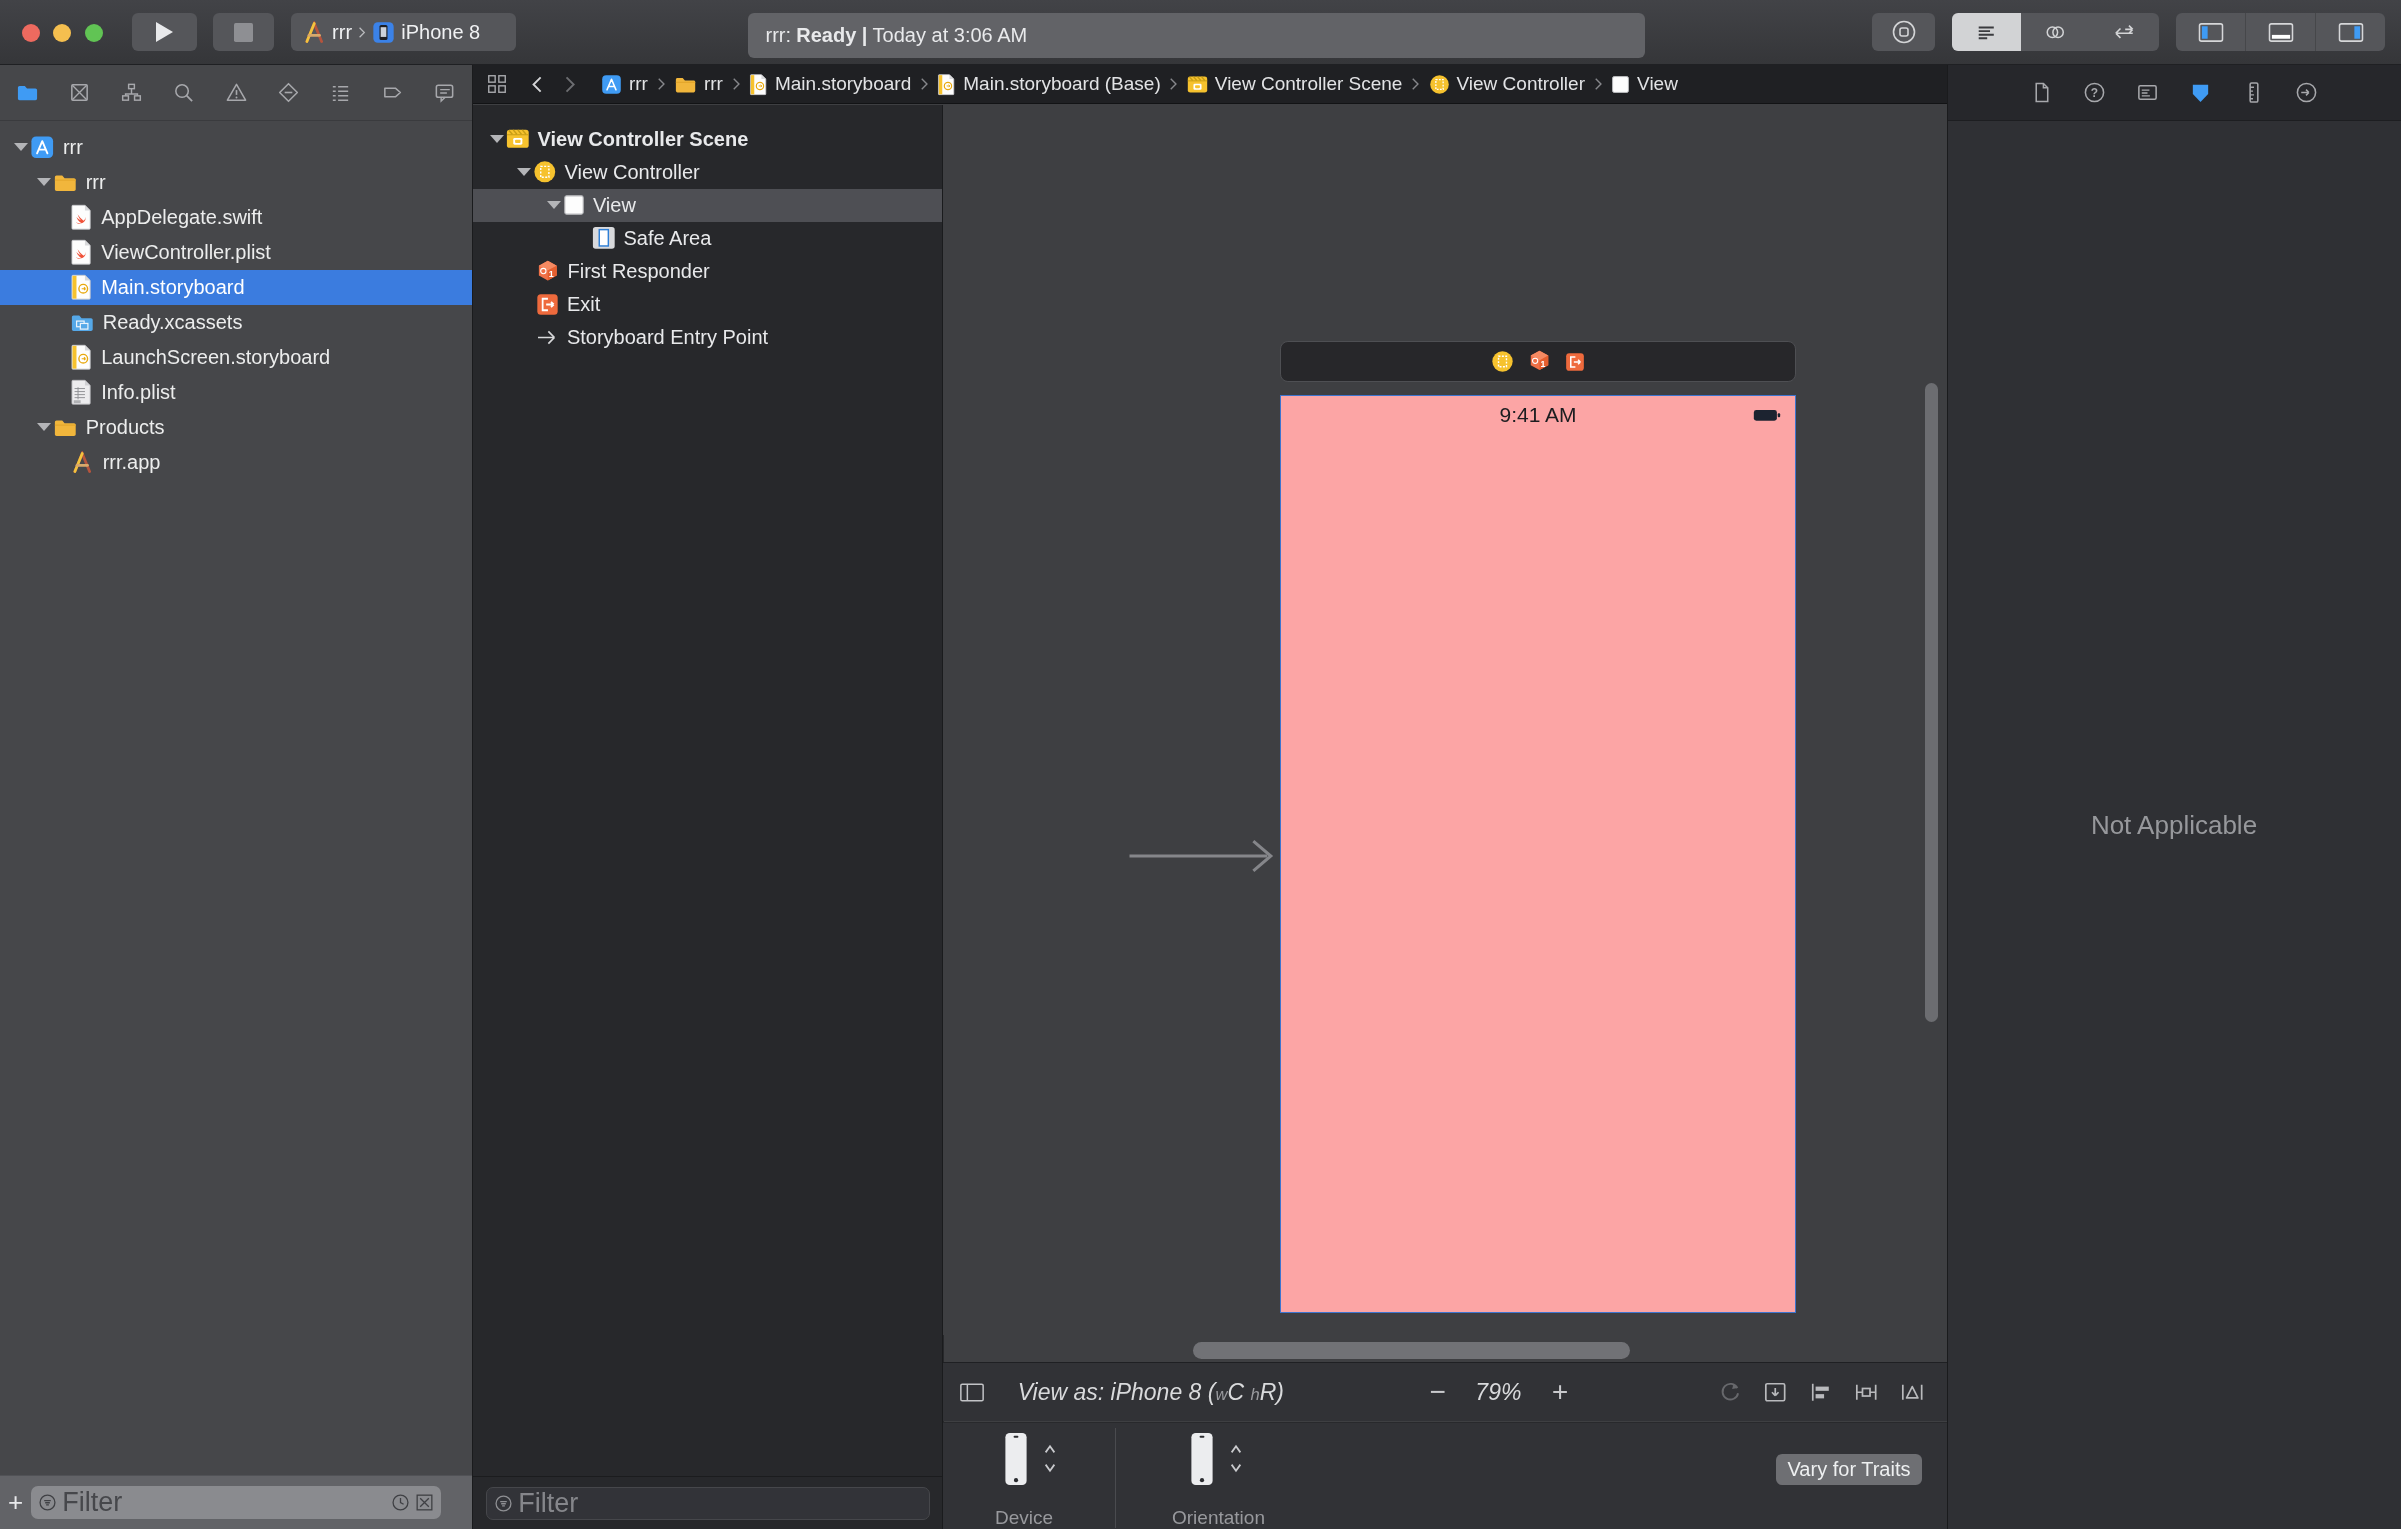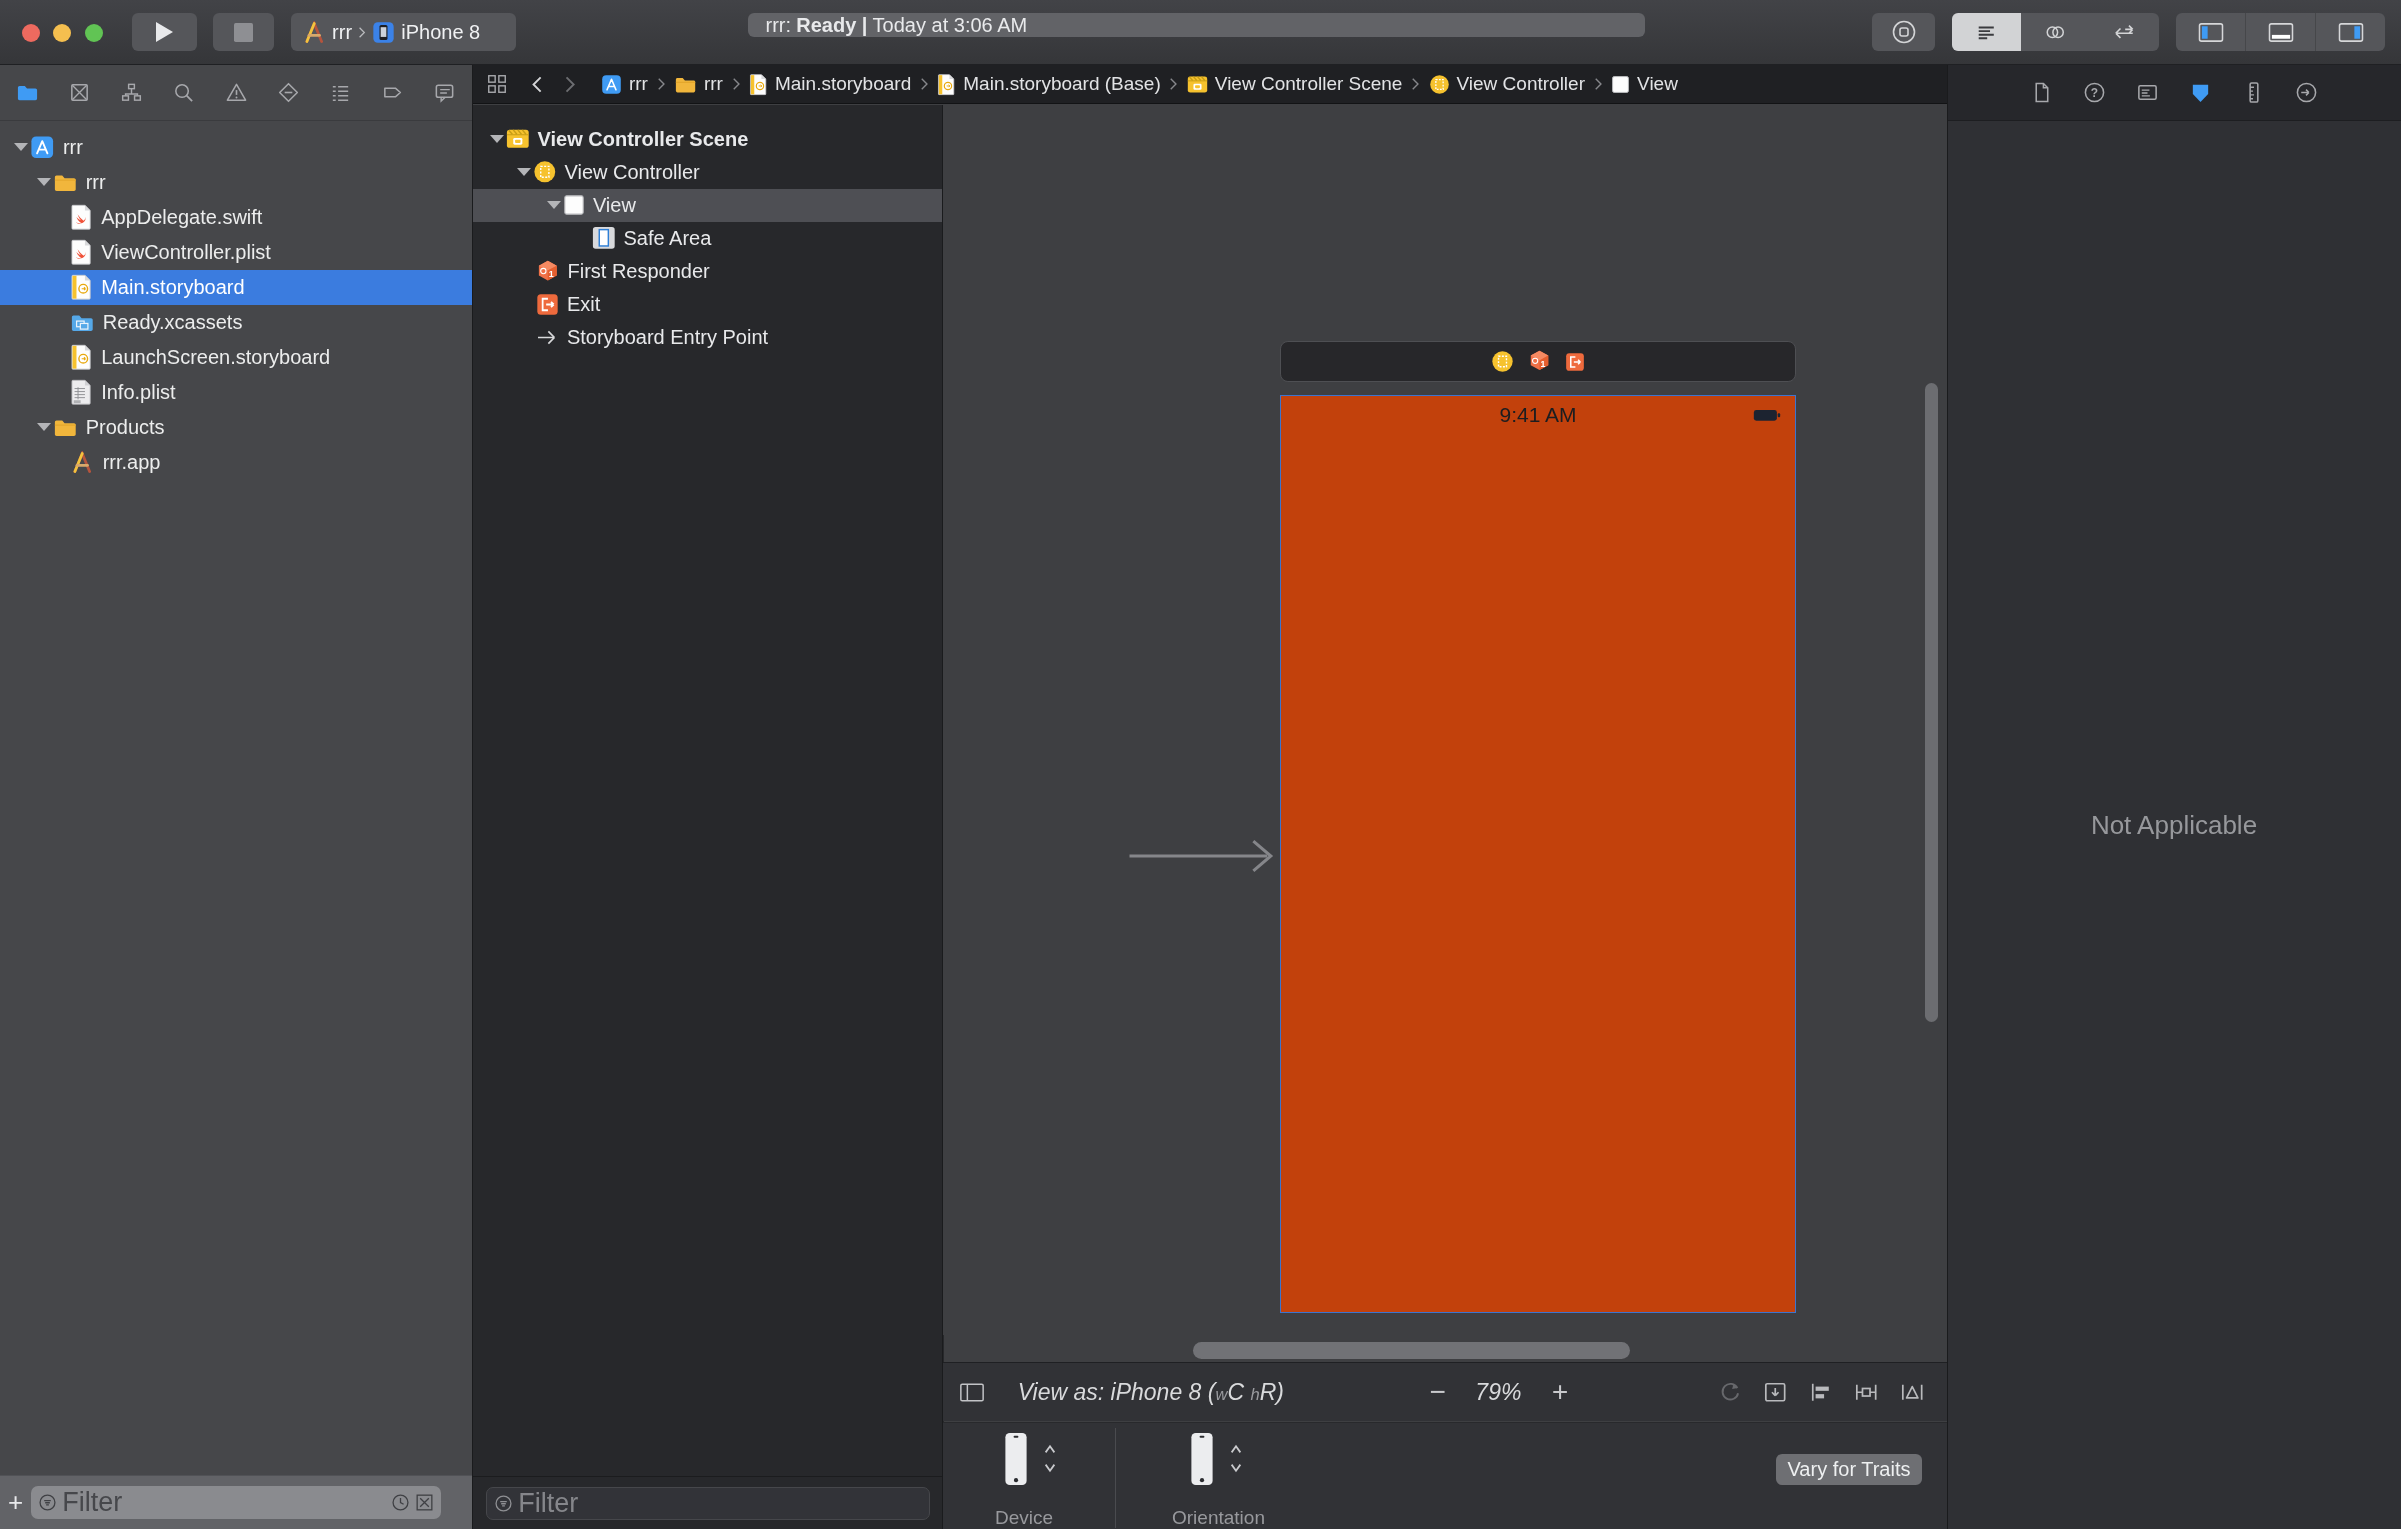--- a/index.html
+++ b/index.html
@@ -12,21 +12,21 @@
     background:linear-gradient(#424347,#353639); border-bottom:0.9px solid #1f2023; }
   .traffic { position:absolute; top:23.6px; width:18.3px; height:18.3px; border-radius:50%; }
   .tl-red{ left:22px; background:#ee6a5f; } .tl-yellow{ left:53px; background:#f5bf4f; } .tl-green{ left:85px; background:#61c454; }
   .tbtn { position:absolute; top:13px; height:38px; background:#55565a; border-radius:6.1px;
     display:flex; align-items:center; justify-content:center; }
   .play { left:132px; width:65px; }
   .play-tri { width:0; height:0; border-left:17.5px solid #e8e9eb; border-top:10.5px solid transparent; border-bottom:10.5px solid transparent; }
   .stop { left:213px; width:61px; }
   .stop-sq { width:19px; height:19px; background:#8e8f93; border-radius:1.7px; }
   .scheme { left:291px; width:225px; gap:6.1px; padding:0 10.5px; font-size:20px; color:#f0f1f3; justify-content:flex-start; }
-  .status-pill { position:absolute; left:748px; top:13px; width:897px; height:24px; background:#626367; border-radius:6.1px;
+  .status-pill { position:absolute; left:748px; top:13px; width:897px; height:45px; background:#626367; border-radius:6.1px;
     display:flex; align-items:center; padding-left:17.5px; font-size:20px; color:#e9eaec; }
   .status-pill b { margin:0 5.2px; }
   .rbtn { position:absolute; top:13px; height:38px; background:#55565a; border-radius:6.1px; display:flex; align-items:center; }
   .r-editor { left:1872px; width:63px; justify-content:center; }
   .seg-group { left:1952px; width:207px; }
   .seg { flex:1; height:38px; display:flex; align-items:center; justify-content:center; }
   .seg.sel { background:#d2d3d5; border-radius:6.1px 0 0 6.1px; }
   .panel-group { left:2176px; width:209px; }
   .panel-group .seg + .seg { border-left:0.9px solid #46474a; }
 
@@ -65,21 +65,21 @@
   .outline-bottom { position:absolute; left:472px; top:1476px; width:472px; height:54px; background:#27282b; border-top:0.9px solid #1b1c1e;
     display:flex; align-items:center; justify-content:center; }
   .outline-bottom .filter-field { width:444px; background:#323338; border:0.9px solid #46474b; }
   .outline-bottom .filter-field input { color:#c9cacd; }
   .outline-bottom .filter-field input::placeholder { color:#8f9094; }
 
   
   .canvas { position:absolute; left:943px; top:105px; width:1004px; height:1230px; background:#3e3f42; }
   .dock { position:absolute; left:337px; top:236px; width:516px; height:41px; background:#27272a; border:0.9px solid #4e4f53; border-radius:7.9px;
     display:flex; align-items:center; justify-content:center; gap:14px; }
-  .device { position:absolute; left:337px; top:290px; width:516px; height:918px; background:#c2410c; border:1.7px solid #3c74cf; }
+  .device { position:absolute; left:337px; top:290px; width:516px; height:918px; background:#fca5a5; border:1.7px solid #3c74cf; }
   .dstatus { position:relative; height:38px; display:flex; align-items:center; justify-content:center; font-size:21px; font-weight:500; color:#1c1d20; }
   .dbattery { position:absolute; right:14px; top:11.4px; }
   .entry-arrow { position:absolute; left:183px; top:729px; }
   .vscroll { position:absolute; left:982px; top:278px; width:13px; height:639px; background:#6c6d71; border-radius:7px; }
   .hscroll { position:absolute; left:250px; top:1237px; width:437px; height:16.6px; background:#717276; border-radius:8.7px; }
 
   .viewas-bar { position:absolute; left:943px; top:1362px; width:1004px; height:59px; background:#313236; border-top:0.9px solid #1f2023;
     display:flex; align-items:center;font-style:italic; }
   .va-toggle { margin-left:15.7px; flex:none; }
   .va-text { margin-left:33px; font-size:23px; color:#d9dadc; white-space:nowrap; }

